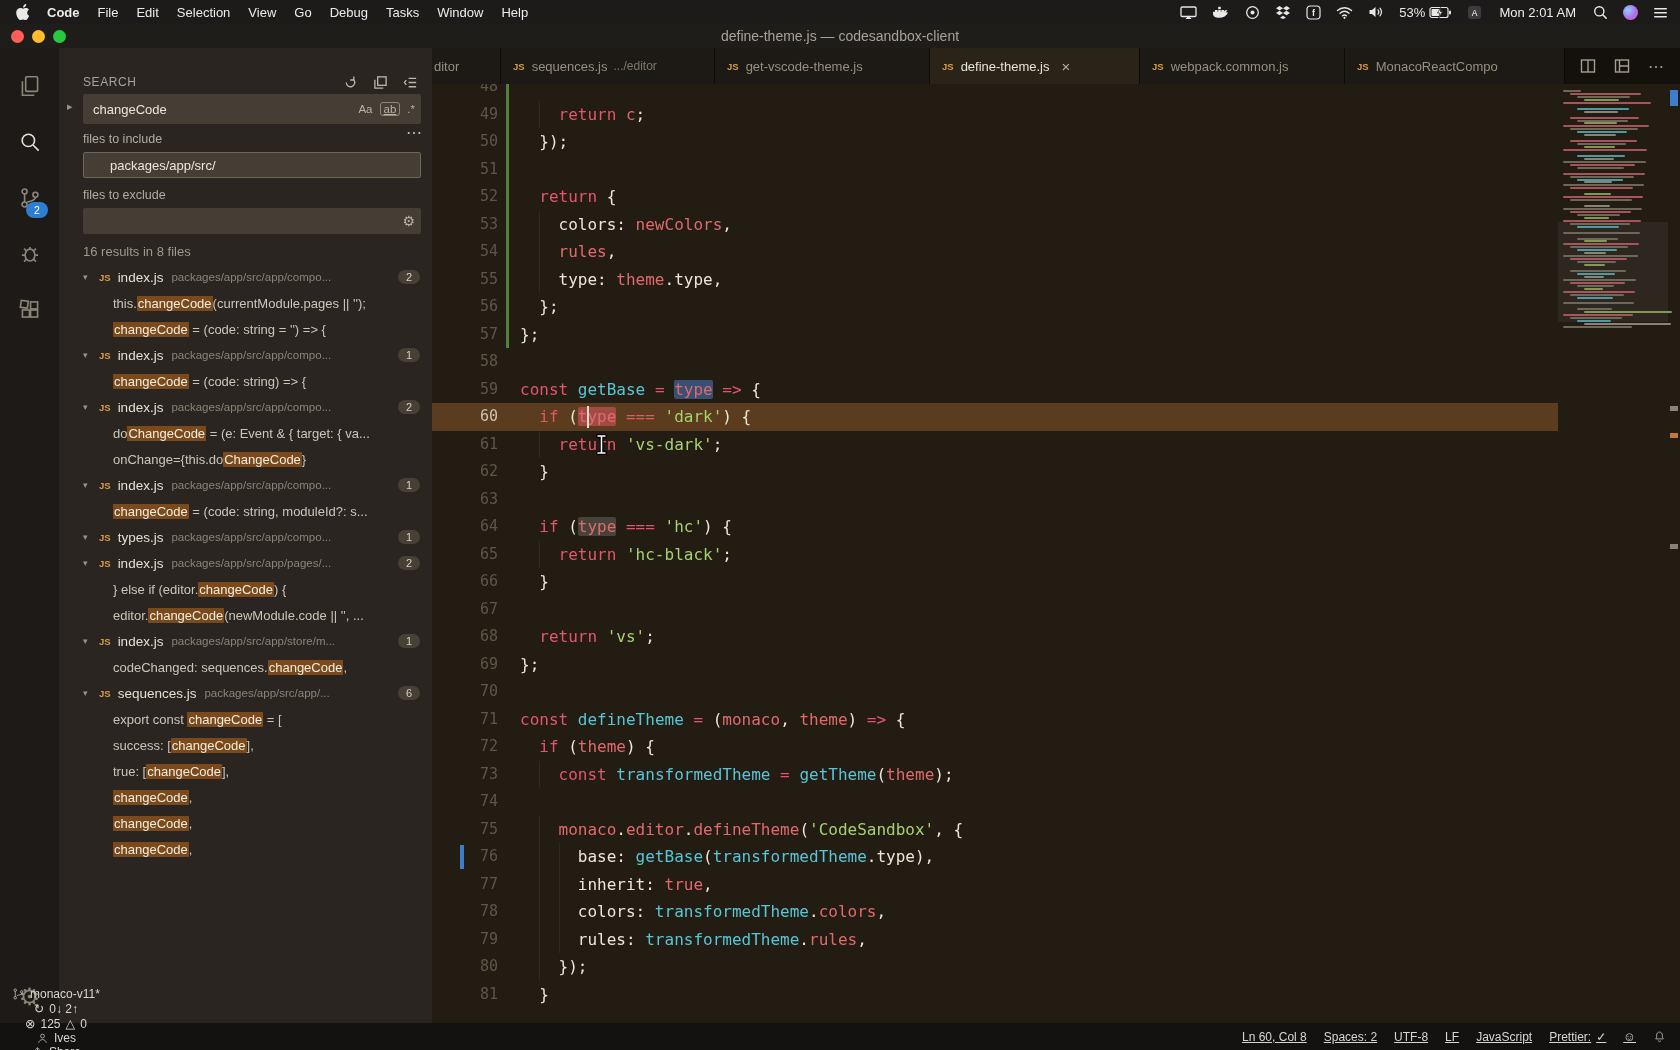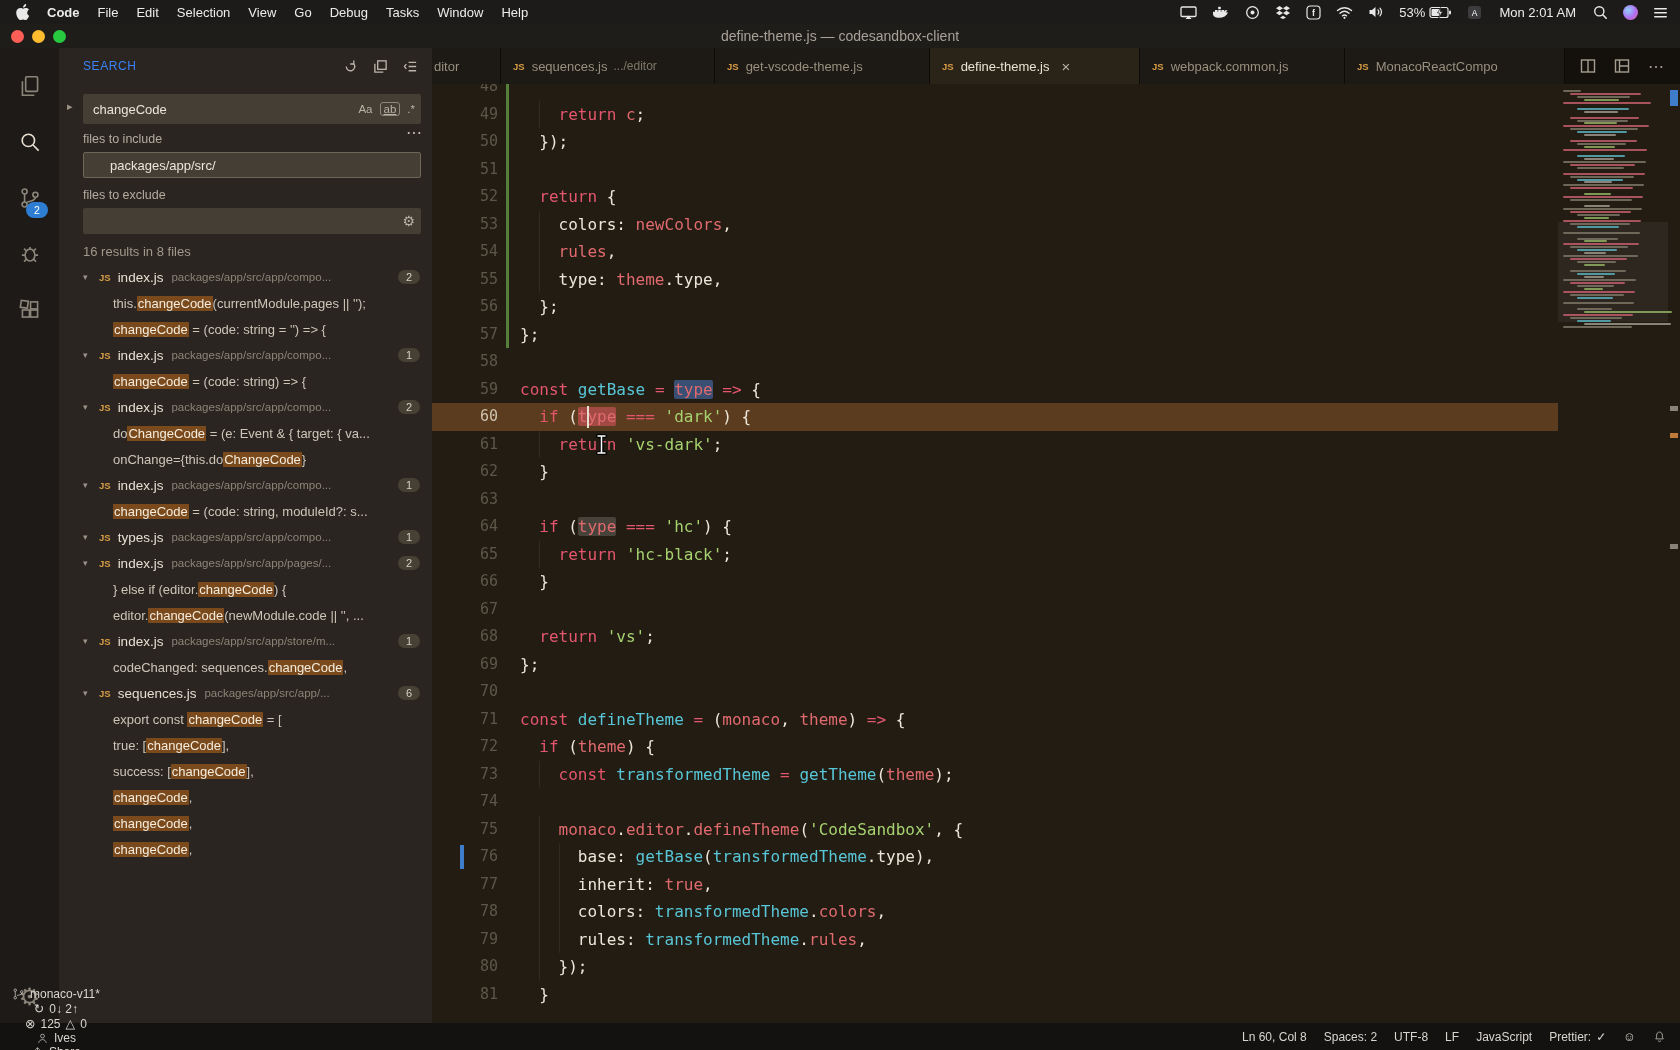--- a/index.html
+++ b/index.html
@@ -31,22 +31,22 @@
     display:flex;flex-direction:column;align-items:center;padding-top:10px;box-sizing:border-box;z-index:20;}
   .ab-icon{width:59px;height:56px;display:flex;align-items:center;justify-content:center;position:relative;}
   .ab-icon svg{stroke:#8b857a;fill:none;stroke-width:1.5;}
   .ab-icon.active svg{stroke:#e8e1d3;}
   .ab-badge{position:absolute;right:11px;bottom:8px;min-width:16px;height:16px;border-radius:9px;
     background:#2d7ed3;color:#fff;font-size:10.5px;display:flex;align-items:center;justify-content:center;padding:0 3px;}
   .ab-gear{margin-top:auto;margin-bottom:12px;font-size:24px;color:#8b857a;cursor:default;}
 
   
   .sidebar{position:absolute;top:48px;bottom:27px;left:59px;width:373px;background:#2a2521;overflow:hidden;z-index:10;}
-  .s-header{position:absolute;top:0;left:0;right:0;height:36px;display:flex;align-items:center;
-    padding:0 14px 0 24px;box-sizing:border-box;color:#3b82f6;font-size:12px;letter-spacing:.6px;}
+  .s-header{position:absolute;top:16px;left:0;right:0;height:36px;display:flex;align-items:center;
+    padding:0 14px 0 24px;box-sizing:border-box;color:#a3a3a3;font-size:12px;letter-spacing:.6px;}
   .s-header-icons{margin-left:auto;display:flex;gap:15px;align-items:center;}
   .s-header-icons svg{stroke:#bcb6aa;fill:none;stroke-width:1.4;}
   .replace-toggle{position:absolute;left:8px;top:52px;color:#9a9387;font-size:11px;}
   .query-box{position:absolute;top:46px;left:24px;width:338px;height:30px;background:#443e35;
     display:flex;align-items:center;box-sizing:border-box;padding:0 6px 0 8px;border-radius:2px;}
   .query-box input{flex:1;background:transparent;border:none;outline:none;color:#ebe5d9;font-size:13px;
     font-family:"Liberation Sans",sans-serif;min-width:0;}
   .q-ic{color:#b9b2a5;font-size:11.5px;margin-left:7px;white-space:nowrap;}
   .q-ic.word{border:1px solid #8f887a;border-radius:3px;padding:0 3px;text-decoration:underline;}
   .s-label{position:absolute;left:24px;color:#b3ac9f;font-size:12.5px;}
@@ -108,21 +108,21 @@
   .mmbar{position:absolute;height:2px;border-radius:1px;opacity:.85;}
   .mm-viewport{position:absolute;left:0;right:0;top:138px;height:100px;background:rgba(255,255,255,.05);}
   .ruler{position:absolute;top:0;bottom:0;right:0;width:12px;}
   .ruler div{position:absolute;left:2px;right:2px;}
 
   
   .statusbar{position:absolute;bottom:0;left:0;right:0;height:27px;background:#131211;display:flex;
     align-items:center;color:#d9d6d0;font-size:12px;padding:0 14px 0 12px;box-sizing:border-box;z-index:30;}
   .sb-item{display:flex;align-items:center;gap:5px;white-space:nowrap;}
   .sb-left{display:flex;align-items:center;gap:0;flex-direction:column;}
-  .sb-right{margin-left:auto;display:flex;align-items:center;gap:17px;}
+  .sb-right{margin-left:auto;display:flex;align-items:center;gap:17px;text-decoration:underline;}
   .sb-item svg{stroke:#d9d6d0;fill:none;stroke-width:1.3;}
   .sb-glyph{font-size:12.5px;}
 </style>
 </head>
 <body>
 
 <div class="screen">
 
   <div class="menubar">
     <span class="apple-wrap">
@@ -409,24 +409,24 @@
           <span class="tw">▾</span>
           <span class="jsb">JS</span>
           <span class="fname">sequences.js</span>
           <span class="fpath">packages/app/src/app/...</span>
           <span class="badge">6</span>
         </div>
         <div class="rrow match">
           <span class="mtext"><span>export const </span><span class="hit">changeCode</span><span> = [</span></span>
         </div>
         <div class="rrow match">
+          <span class="mtext"><span>success: [</span><span class="hit">changeCode</span><span>],</span></span>
+        </div>
+        <div class="rrow match">
           <span class="mtext"><span>true: [</span><span class="hit">changeCode</span><span>],</span></span>
-        </div>
-        <div class="rrow match">
-          <span class="mtext"><span>success: [</span><span class="hit">changeCode</span><span>],</span></span>
         </div>
         <div class="rrow match">
           <span class="mtext"><span></span><span class="hit">changeCode</span><span>,</span></span>
         </div>
         <div class="rrow match">
           <span class="mtext"><span></span><span class="hit">changeCode</span><span>,</span></span>
         </div>
         <div class="rrow match">
           <span class="mtext"><span></span><span class="hit">changeCode</span><span>,</span></span>
         </div>

